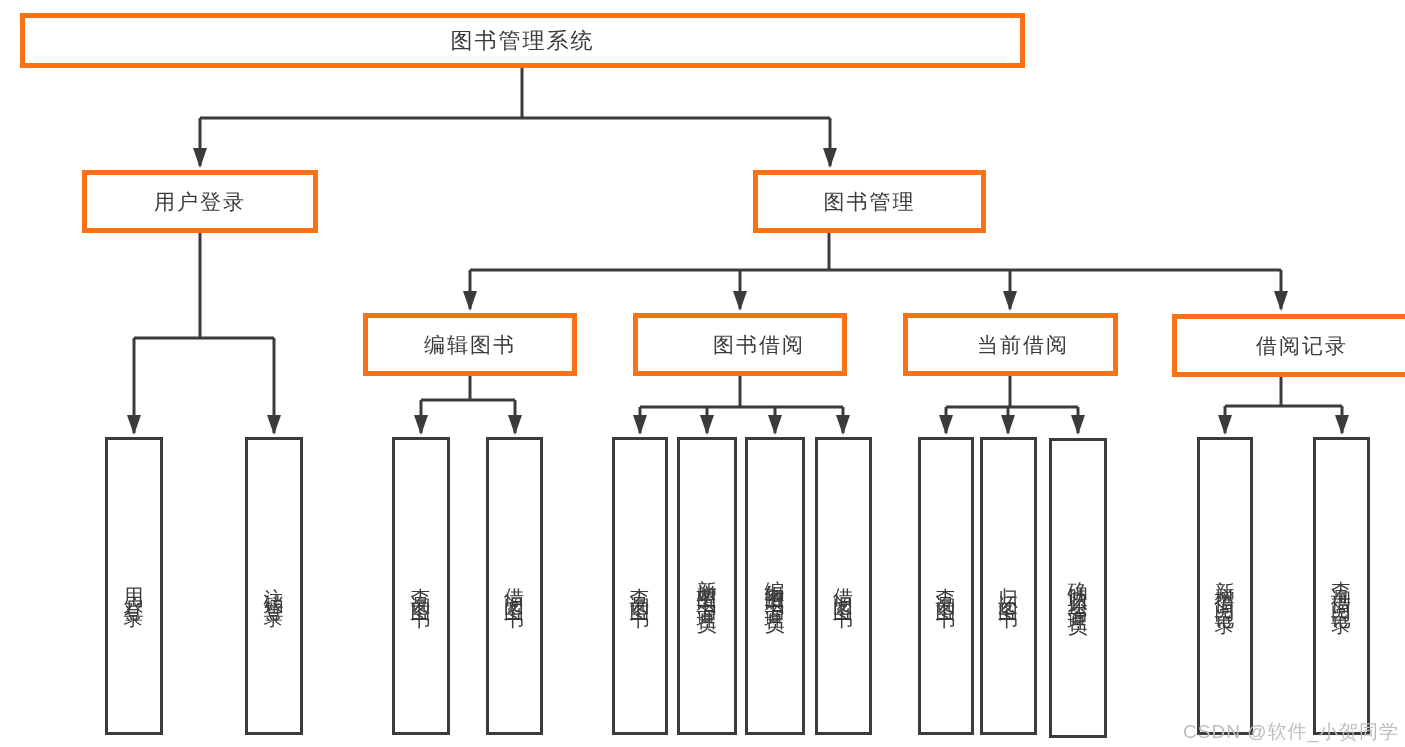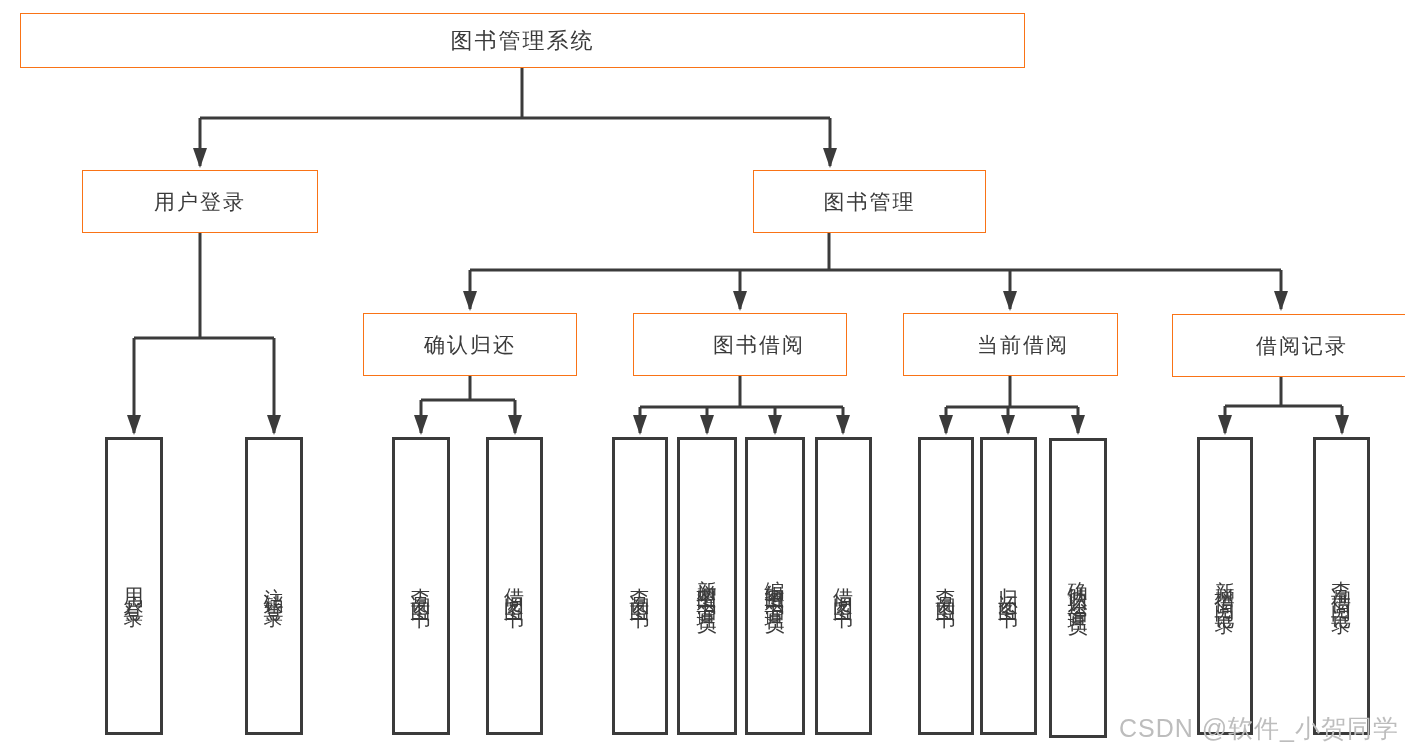--- a/index.html
+++ b/index.html
@@ -20,21 +20,21 @@
   #connectors {
     position: absolute;
     left: 0; top: 0;
     width: 1405px;
     height: 747px;
     pointer-events: none;
   }
   .node {
     position: absolute;
     box-sizing: border-box;
-    border: 1px solid #f97316;
+    border: 5px solid #f97316;
     background: #ffffff;
     display: flex;
     align-items: center;
     justify-content: center;
     color: #3a3a3a;
     font-size: 21px;
     letter-spacing: 2px;
     white-space: nowrap;
   }
   .leaf {
@@ -49,21 +49,21 @@
     font-size: 20px;
     writing-mode: vertical-rl;
     text-orientation: mixed;
     letter-spacing: 7px;
     line-height: 1;
   }
   .watermark {
     position: absolute;
     right: 6px;
     bottom: 2px;
-    font-size: 25px;
+    font-size: 19px;
     color: #bdbdbd;
     letter-spacing: 1px;
     white-space: nowrap;
   }
 </style>
 </head>
 <body>
 
 <div id="stage">
 
@@ -115,21 +115,21 @@
       <path d="M1225,406 V433" marker-end="url(#arrow)"></path>
       <path d="M1342,406 V433" marker-end="url(#arrow)"></path>
     </g>
   </svg>
 
   <div class="node" style="left:20px; top:13px; width:1005px; height:55px; font-size:22px;">图书管理系统</div>
 
   <div class="node" style="left:82px; top:170px; width:236px; height:63px;">用户登录</div>
   <div class="node" style="left:712px; top:170px; width:233px; height:63px;margin-left:41px;">图书管理</div>
 
-  <div class="node" style="left:363px; top:313px; width:214px; height:63px;">确认归还</div>
+  <div class="node" style="left:363px; top:313px; width:214px; height:63px;">编辑图书</div>
   <div class="node" style="left:633px; top:313px; width:214px; height:63px;padding-left:38px;">图书借阅</div>
   <div class="node" style="left:903px; top:313px; width:215px; height:63px;padding-left:25px;">当前借阅</div>
   <div class="node" style="left:1172px; top:314px; width:260px; height:63px;">借阅记录</div>
 
   <div class="leaf" style="left:105px; top:437px; width:58px; height:298px;">用户登录</div>
   <div class="leaf" style="left:245px; top:437px; width:58px; height:298px;">注销登录</div>
 
   <div class="leaf" style="left:392px; top:437px; width:58px; height:298px;">查询图书</div>
   <div class="leaf" style="left:486px; top:437px; width:57px; height:298px;">借阅图书</div>
 

